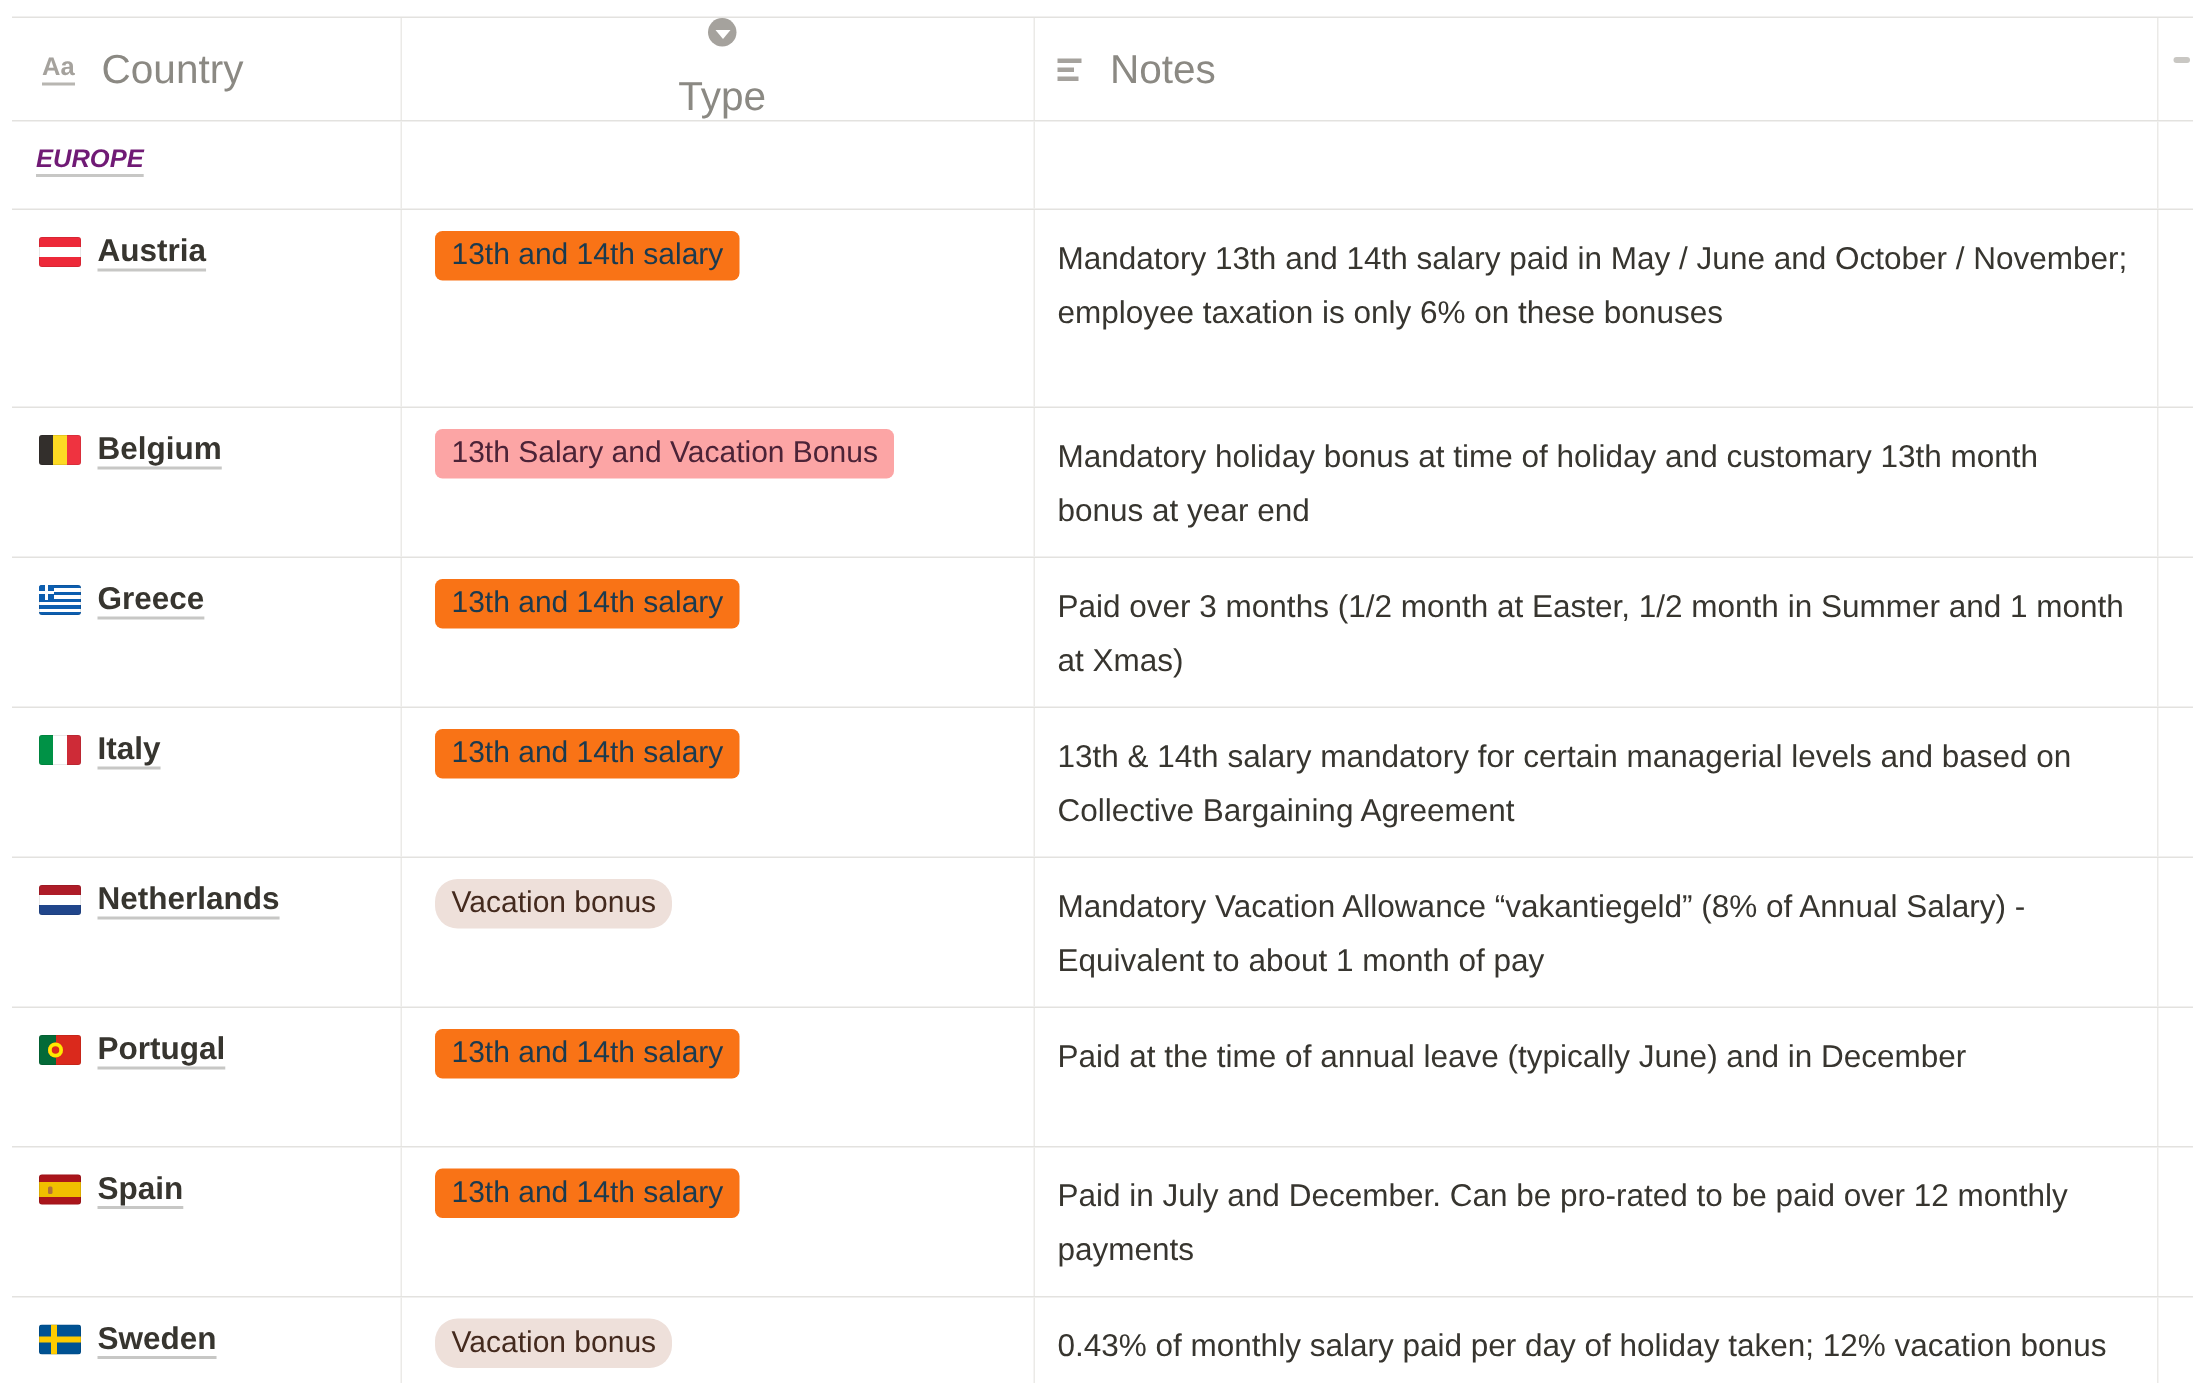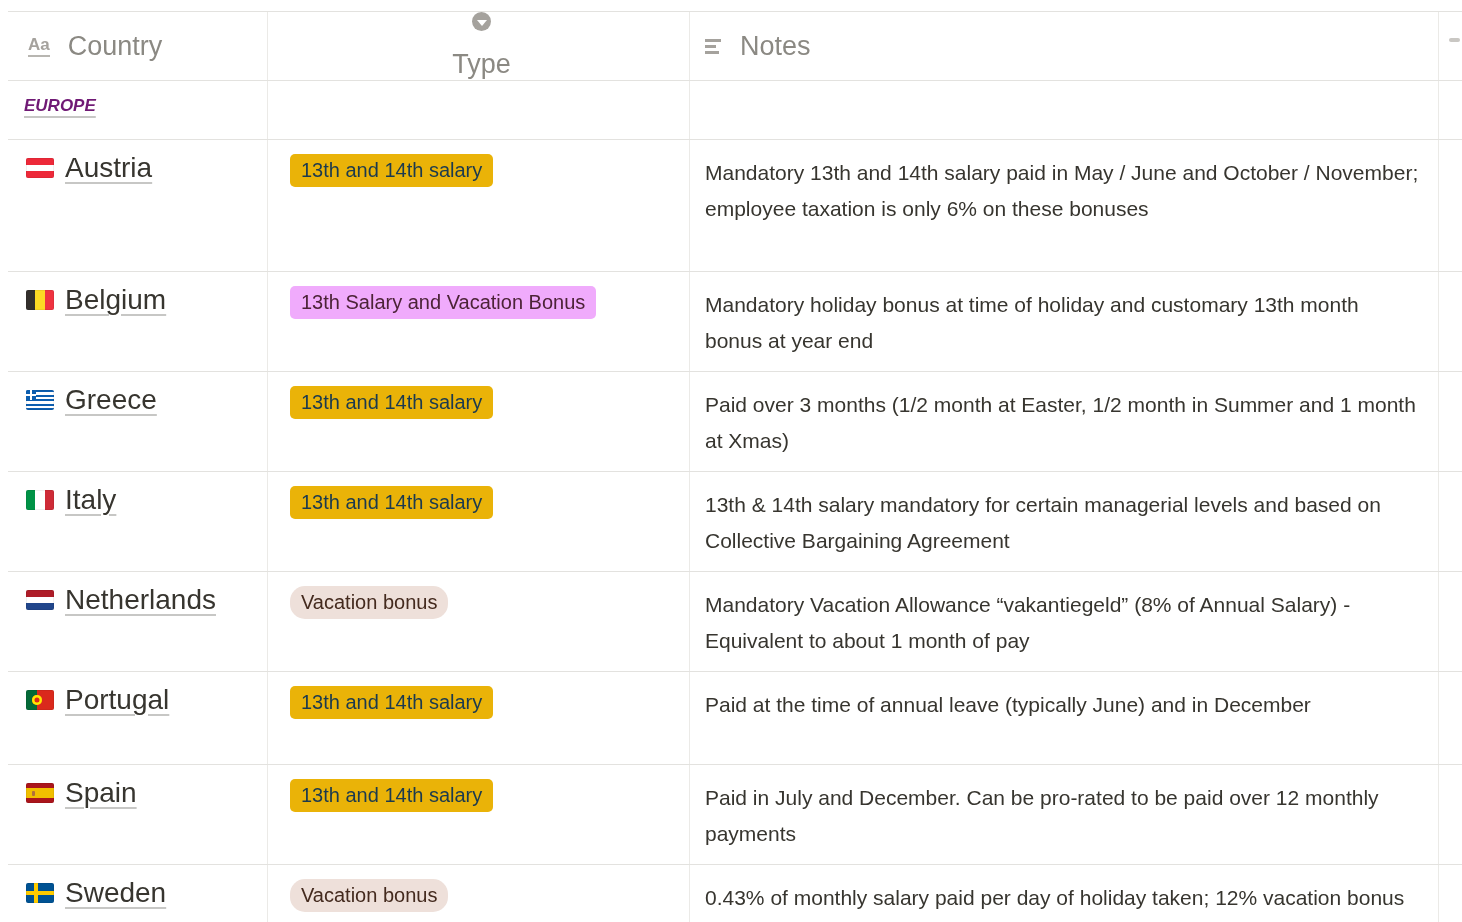--- a/index.html
+++ b/index.html
@@ -35,21 +35,21 @@
   .row.group { min-height:59px; }
   .row.group .c1 { padding-left:16px; padding-top:15px; }
   .group-label { font-size:17px; font-weight:bold; color:#701a75;
     text-decoration:underline; text-decoration-color:rgba(55,53,47,0.28);
     text-decoration-thickness:1.5px; text-underline-offset:5px; cursor:pointer;font-style:italic; }
 
   
   .row.body { min-height:93px; }
   .row.body.tall { min-height:132px; }
   .c1.country-cell { display:flex; align-items:flex-start; gap:11px; padding-left:18px; padding-top:14px; }
-  .country-name { font-size:28px; font-weight:normal; line-height:27px; color:#37352F; cursor:pointer;
+  .country-name { font-size:21px; font-weight:bold; line-height:27px; color:#37352F; cursor:pointer;
     text-decoration:underline; text-decoration-color:rgba(55,53,47,0.28);
     text-decoration-thickness:1.5px; text-underline-offset:5px; white-space:nowrap; }
 
   .flag { width:28px; height:20px; border-radius:2px; flex:none; margin-top:4px;
     position:relative; overflow:hidden; box-shadow:inset 0 0 0 0.5px rgba(0,0,0,0.12); }
   .flag[data-flag="austria"]     { background:linear-gradient(to bottom,#ED2939 0 33%,#fff 33% 67%,#ED2939 67%); }
   .flag[data-flag="belgium"]     { background:linear-gradient(to right,#332F2C 0 33%,#FDDA24 33% 67%,#EF3340 67%); }
   .flag[data-flag="greece"]      { background:repeating-linear-gradient(to bottom,#0D5EAF 0 2.3px,#fff 2.3px 4.5px); }
   .flag[data-flag="greece"]::before { content:""; position:absolute; left:0; top:0; width:10px; height:10px;
     background-color:#0D5EAF;
@@ -64,22 +64,22 @@
   .flag[data-flag="spain"]::before { content:""; position:absolute; left:6px; top:8px; width:3px; height:5px;
     background:#B0703C; border-radius:1px; }
   .flag[data-flag="sweden"]      { background-color:#005293;
     background-image:linear-gradient(#FECB00,#FECB00),linear-gradient(#FECB00,#FECB00);
     background-size:4px 100%,100% 4px; background-position:8px 0,0 8px; background-repeat:no-repeat; }
 
   
   .c2.type-cell { padding-left:22px; padding-top:14px; cursor:pointer; }
   .tag { display:inline-block; height:33px; line-height:33px; padding:0 11px;
     border-radius:5px; font-size:20px; white-space:nowrap; }
-  .tag[data-color="blue"]  { background:#eab308; color:#1B3A4F; }
-  .tag[data-color="pink"]  { background:#f0abfc; color:#4C2337; }
+  .tag[data-color="blue"]  { background:#f97316; color:#1B3A4F; }
+  .tag[data-color="pink"]  { background:#fca5a5; color:#4C2337; }
   .tag[data-color="brown"] { background:#EEE0DA; color:#442A1E;border-radius:15px; }
 
   
   .c3.notes-cell { padding-left:15px; padding-top:15px; padding-right:8px; cursor:text; }
   .note { display:block; font-size:21px; line-height:36px; color:#37352F; max-width:716px; }
 
   
   .add-col-dash { position:absolute; top:26px; right:2px; width:11px; height:3.5px;
     background:#C9C7C3; border-radius:2px; cursor:pointer; }
 </style>

